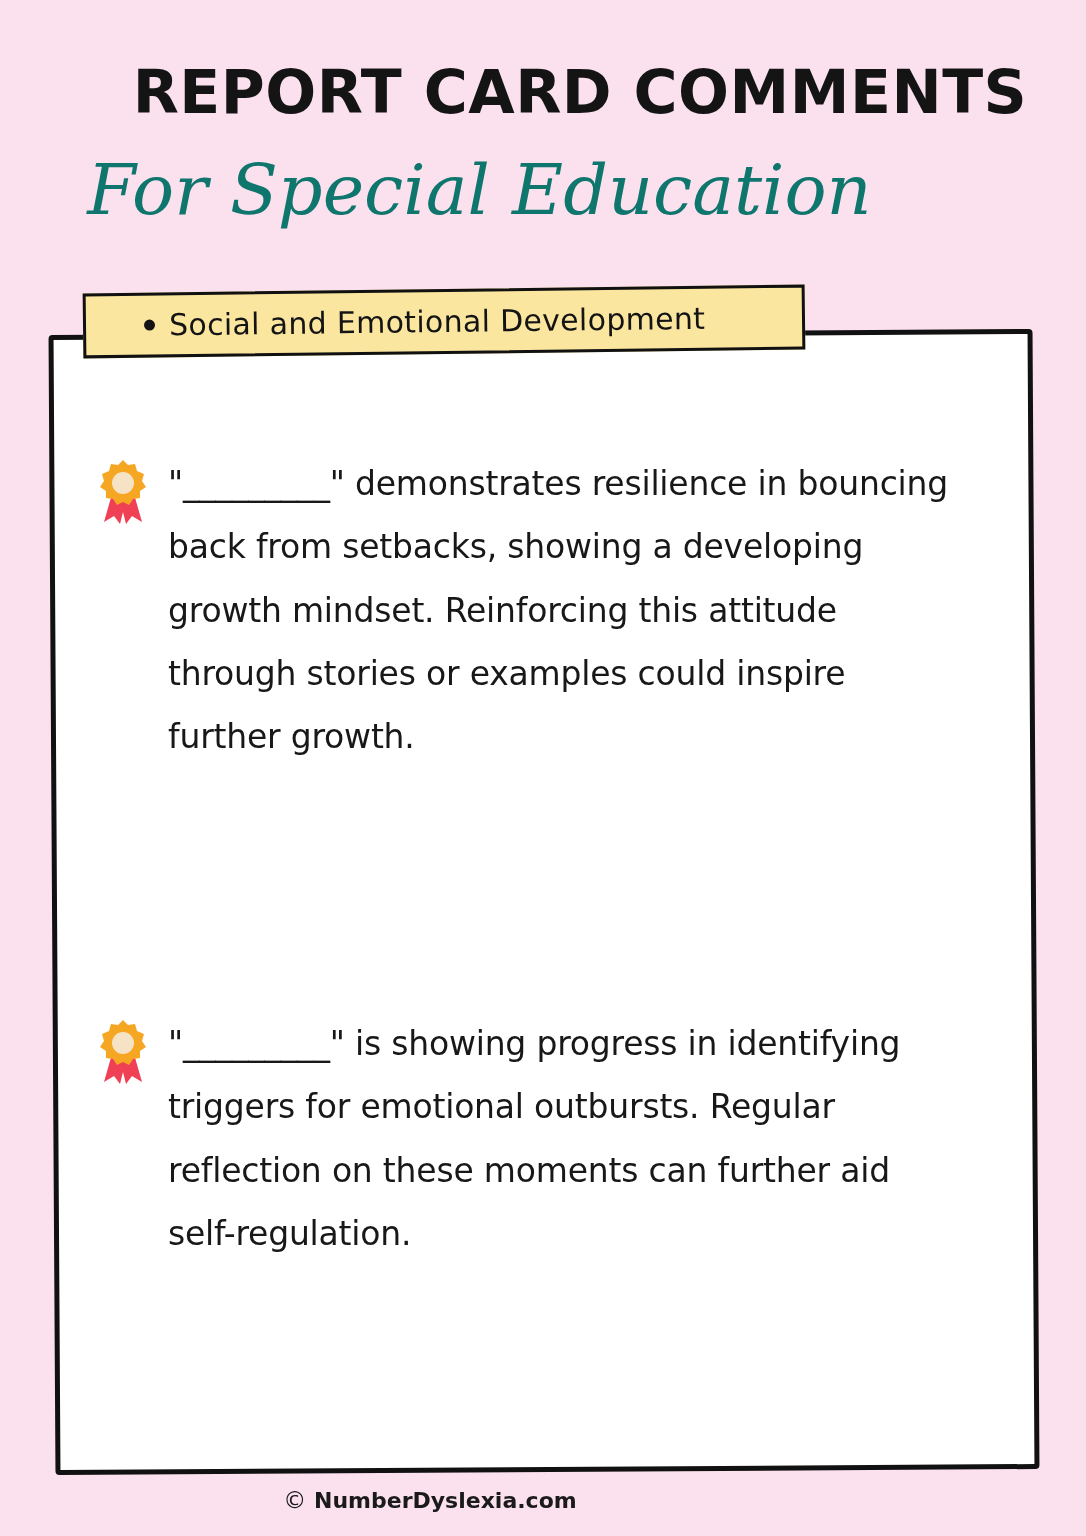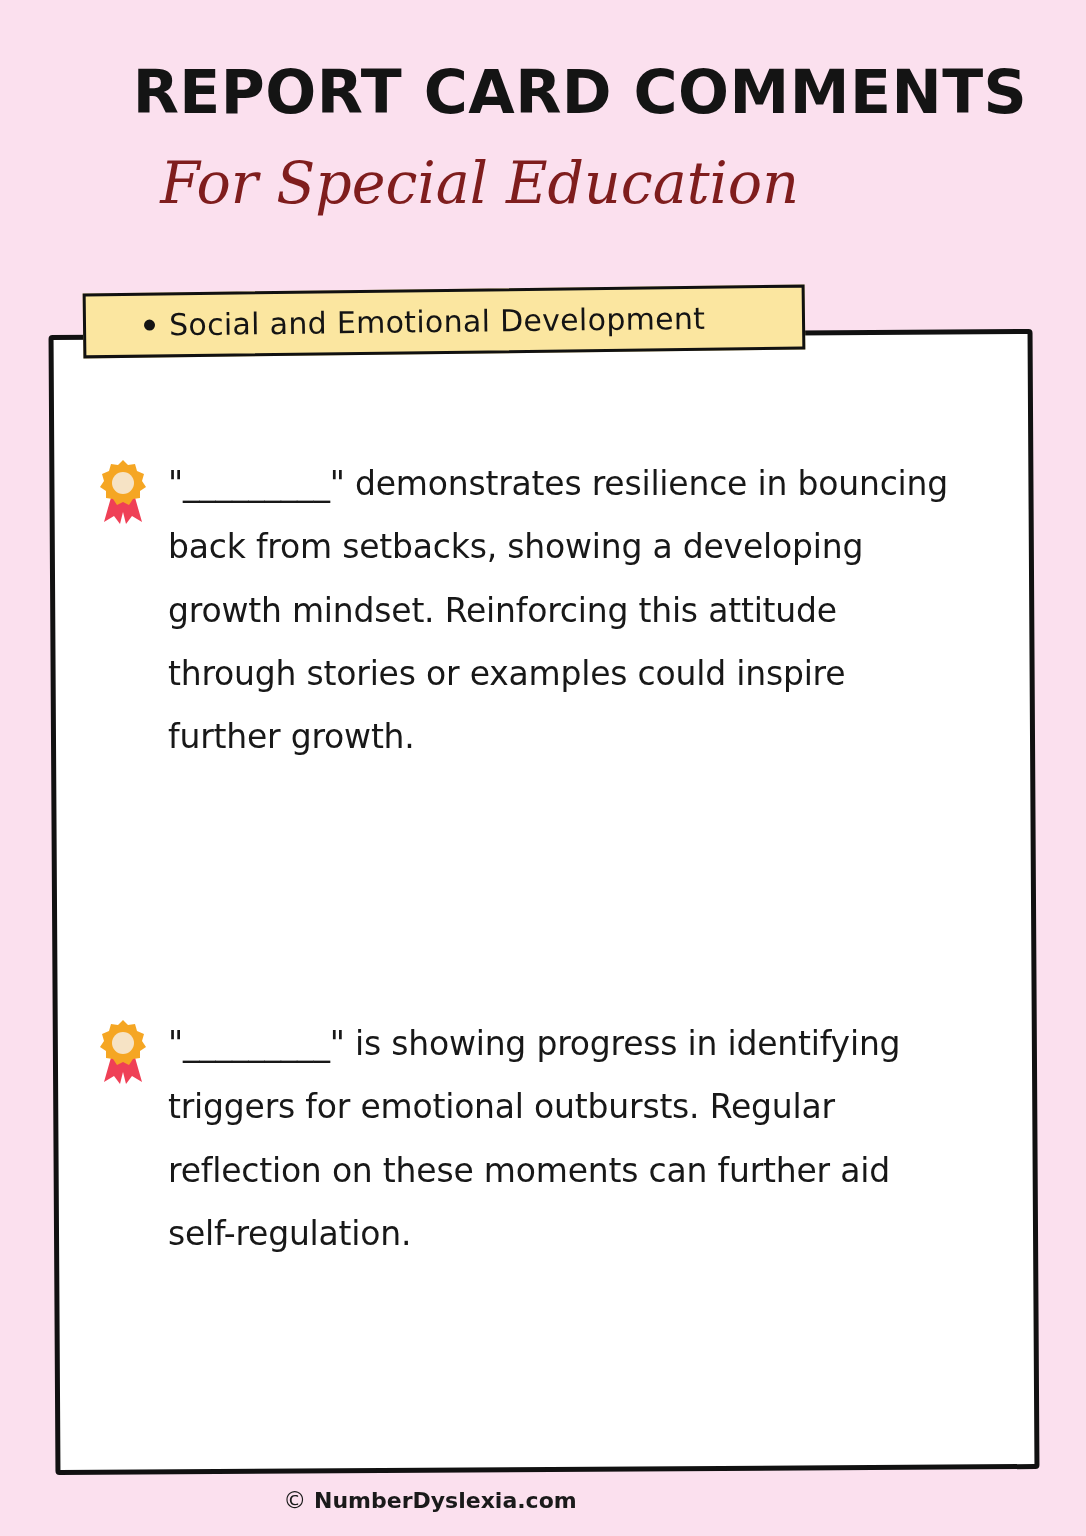--- a/index.html
+++ b/index.html
@@ -39,22 +39,22 @@
   }
 
   .title-sub {
     position: absolute;
     top: 152px;
     left: 0;
     width: 959px;
     text-align: center;
     font-family: "DejaVu Serif", serif;
     font-style: italic;
-    font-size: 57px;
-    color: #7f1d1d;
+    font-size: 70px;
+    color: #0f766e;
     line-height: 1.1;
     white-space: nowrap;
   }
 
   
   .card {
     position: absolute;
     left: 52px;
     top: 332px;
     width: 984px;

